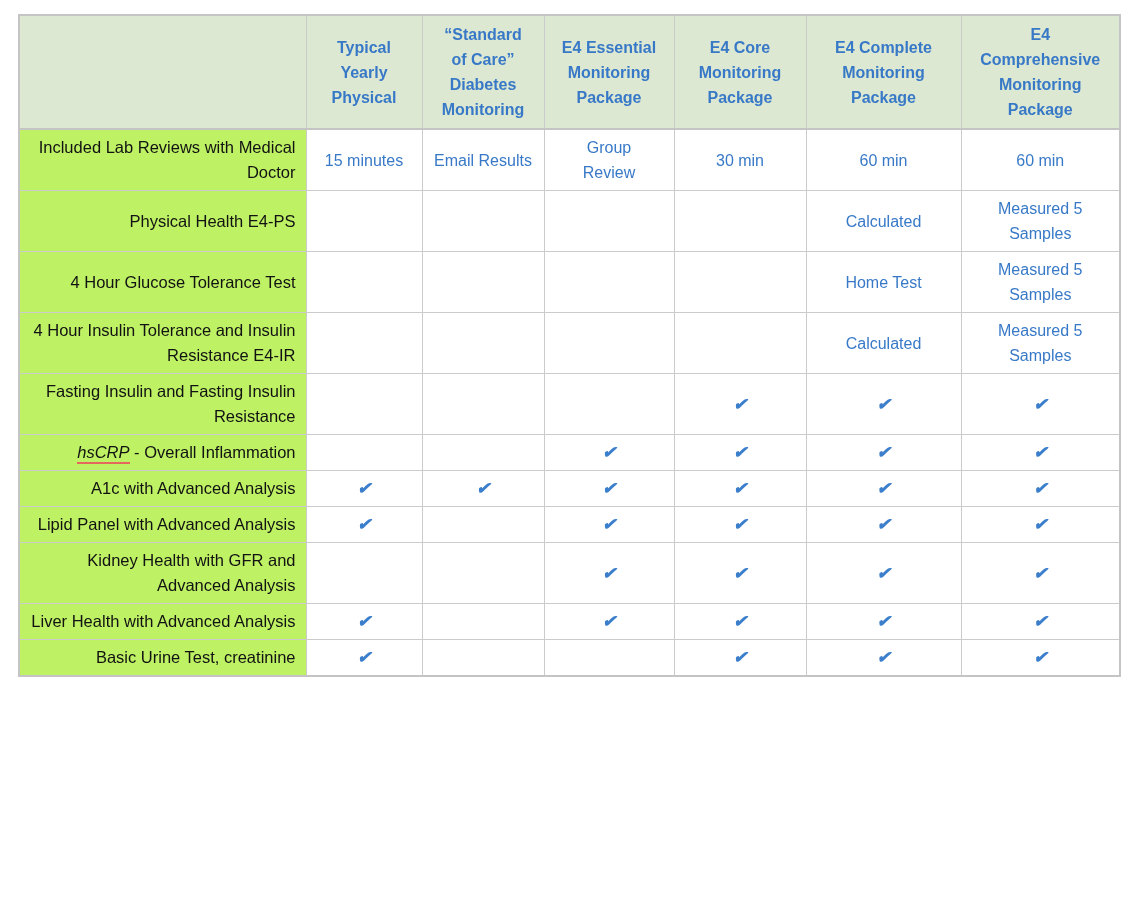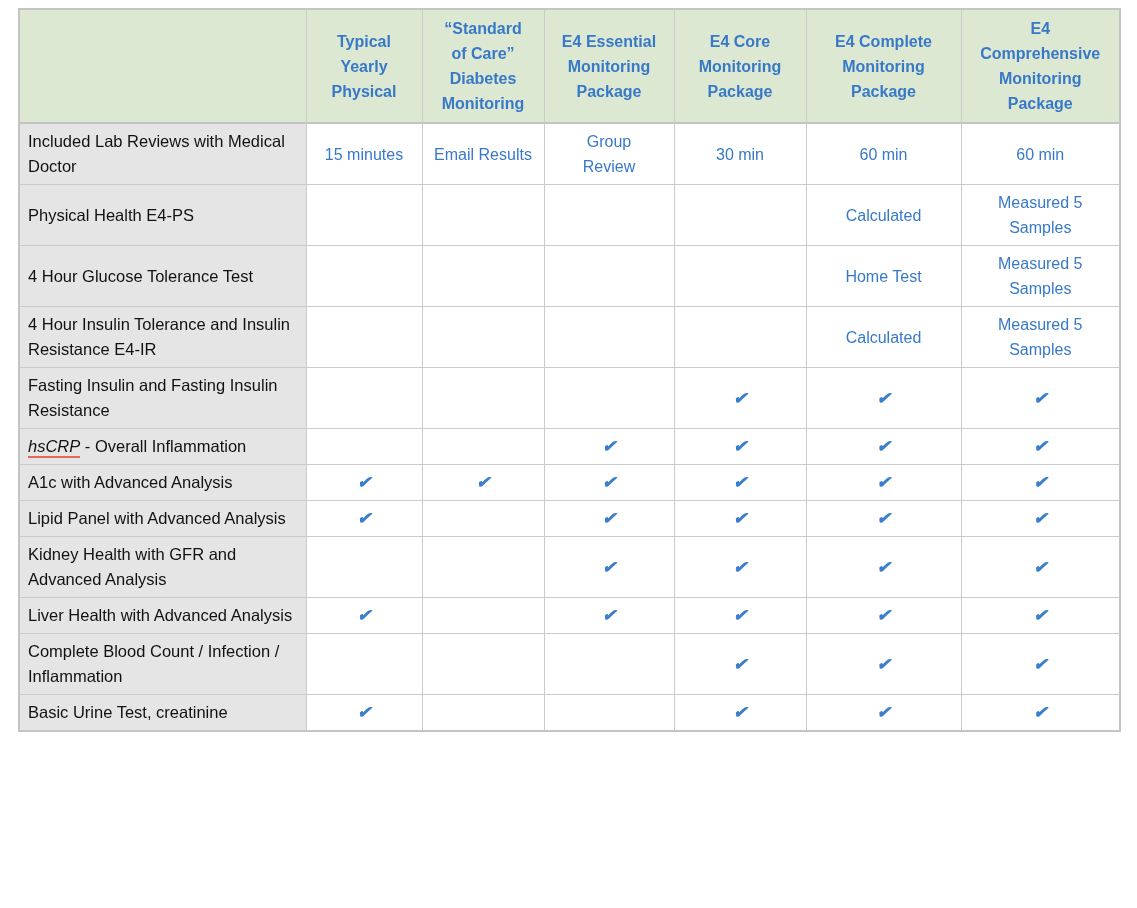--- a/index.html
+++ b/index.html
@@ -1,17 +1,17 @@
 <!DOCTYPE html>
 <html><head>
 <meta charset="utf-8">
 <style>
   html, body { margin: 0; padding: 0; background: #ffffff; }
   body { font-family: "Liberation Sans", sans-serif; }
-  .wrap { padding: 8px 18px 10px 18px; }
+  .wrap { padding: 14px 18px 10px 18px; }
 
   table.compare {
     border-collapse: collapse;
     table-layout: fixed;
     width: 1101px;
     border: 2px solid #c4c4c4;
   }
   col.col-label { width: 287px; }
   col.col-1 { width: 116px; }
   col.col-2 { width: 122px; }
@@ -29,28 +29,28 @@
     font-size: 16px;
     line-height: 25px;
     text-align: center;
     vertical-align: middle;
     white-space: pre-line;
     padding: 6px 4px;
     border-bottom: 2px solid #c4c4c4;
   }
 
   tbody th.row-label {
-    text-align: left;
+    text-align: right;
     font-weight: normal;
     color: #121212;
     font-size: 16.5px;
     line-height: 25px;
     padding: 5px 10px 5px 8px;
     vertical-align: middle;
-    background: #e5e5e5;
+    background: #bef264;
   }
 
   tbody td {
     text-align: center;
     vertical-align: middle;
     color: #3879c7;
     font-size: 16px;
     line-height: 25px;
     white-space: pre-line;
     padding: 5px 4px;
@@ -198,29 +198,20 @@
         <tr>
           <th class="row-label">Liver Health with Advanced Analysis</th>
           <td><span class="check">✔</span></td>
           <td></td>
           <td><span class="check">✔</span></td>
           <td><span class="check">✔</span></td>
           <td><span class="check">✔</span></td>
           <td><span class="check">✔</span></td>
         </tr>
         <tr>
-          <th class="row-label">Complete Blood Count / Infection / Inflammation</th>
-          <td></td>
-          <td></td>
-          <td></td>
-          <td><span class="check">✔</span></td>
-          <td><span class="check">✔</span></td>
-          <td><span class="check">✔</span></td>
-        </tr>
-        <tr>
           <th class="row-label">Basic Urine Test, creatinine</th>
           <td><span class="check">✔</span></td>
           <td></td>
           <td></td>
           <td><span class="check">✔</span></td>
           <td><span class="check">✔</span></td>
           <td><span class="check">✔</span></td>
         </tr>
       </tbody>
   </table>

